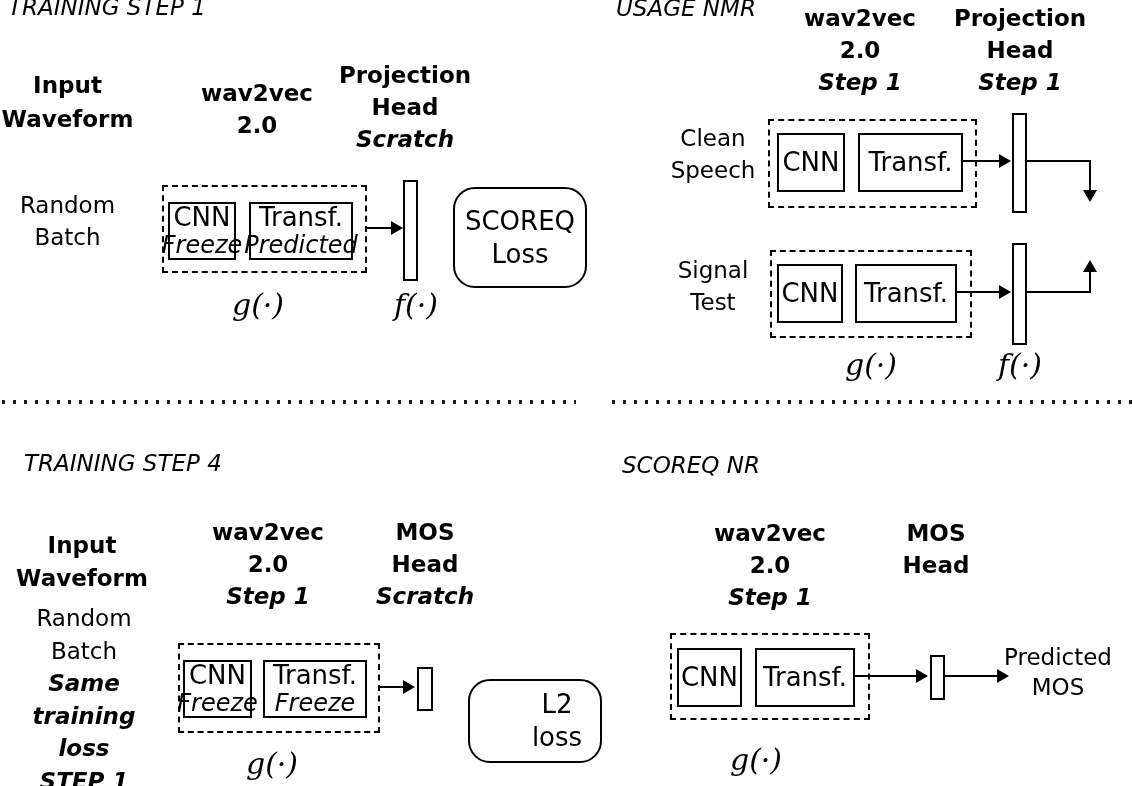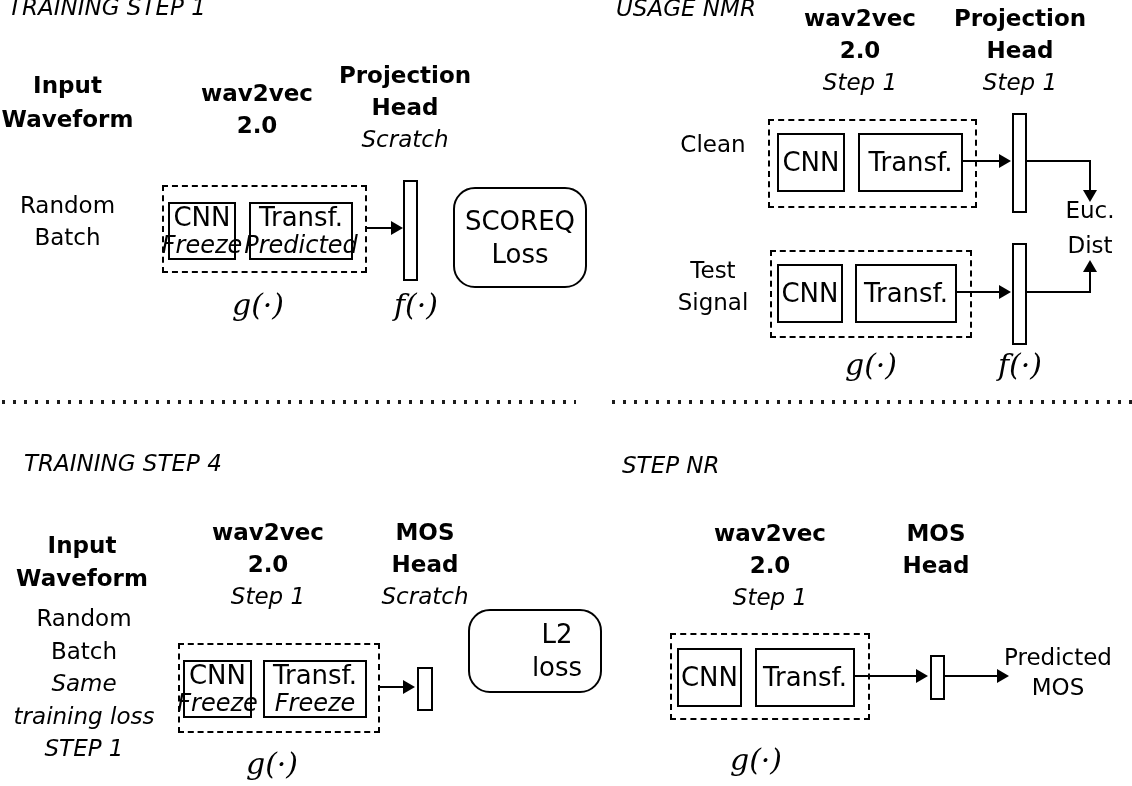--- a/index.html
+++ b/index.html
@@ -9,21 +9,21 @@
   }
   .abs{position:absolute;}
   .title{font-size:23px;font-style:italic;line-height:24px;white-space:nowrap;}
   .hdr{font-size:23px;font-weight:bold;text-align:center;line-height:32px;}
   .lbl{font-size:23px;text-align:center;line-height:32px;}
   .lh325{line-height:32.5px;}
   .lh33{line-height:33px;}
   .lh34{line-height:34px;}
   .lh35{line-height:35px;}
   .lh30{line-height:30px;}
-  .it{font-style:italic;font-weight:normal;}
+  .it{font-style:italic;font-weight:bold;}
   .dashed{border:2px dashed #000;box-sizing:border-box;}
   .inner{
     border:2px solid #000;box-sizing:border-box;background:#fff;
     display:flex;flex-direction:column;align-items:center;justify-content:space-between;
     font-size:26px;line-height:27px;text-align:center;
   }
   .inner.single{justify-content:center;}
   .state{font-style:italic;font-size:24px;line-height:26px;white-space:nowrap;}
   .bar{border:2px solid #000;box-sizing:border-box;background:#fff;}
   .round{
@@ -99,48 +99,45 @@
     <div>2.0</div>
     <div class="it">Step 1</div>
   </div>
 
   <div class="abs hdr" style="left:950px;top:2px;width:140px;">
     <div>Projection</div>
     <div>Head</div>
     <div class="it">Step 1</div>
   </div>
 
-  <div class="abs lbl" style="left:646px;top:128px;width:134px;">
+  <div class="abs lbl" style="left:646px;top:122px;width:134px;">
     <div>Clean</div>
+    <div>Speech</div>
   </div>
 
   <div class="abs dashed" style="left:768px;top:119px;width:209px;height:89px;"></div>
   <div class="abs inner single" style="left:777px;top:133px;width:68px;height:59px;">
     <div>CNN</div>
   </div>
   <div class="abs inner single" style="left:858px;top:133px;width:105px;height:59px;">
     <div>Transf.</div>
   </div>
 
   <div class="abs hline" style="left:963px;top:160px;width:37px;"></div>
   <div class="abs ah-r" style="left:999px;top:154px;"></div>
   <div class="abs bar" style="left:1012px;top:113px;width:15px;height:100px;"></div>
 
   <div class="abs hline" style="left:1027px;top:160px;width:64px;"></div>
   <div class="abs vline" style="left:1089px;top:160px;height:34px;"></div>
   <div class="abs ah-d" style="left:1083px;top:190px;"></div>
 
-  <div class="abs lbl lh35" style="left:1055px;top:193px;width:70px;">
-    <div>Euc.</div>
-    <div>Dist</div>
-  </div>
 
   <div class="abs lbl" style="left:646px;top:254px;width:134px;">
+    <div>Signal</div>
     <div>Test</div>
-    <div>Signal</div>
   </div>
 
   <div class="abs dashed" style="left:770px;top:250px;width:202px;height:88px;"></div>
   <div class="abs inner single" style="left:777px;top:264px;width:66px;height:59px;">
     <div>CNN</div>
   </div>
   <div class="abs inner single" style="left:855px;top:264px;width:102px;height:59px;">
     <div>Transf.</div>
   </div>
 
@@ -195,27 +192,27 @@
   <div class="abs inner" style="left:263px;top:660px;width:104px;height:58px;">
     <div>Transf.</div>
     <div class="state">Freeze</div>
   </div>
 
   <div class="abs hline" style="left:380px;top:686px;width:24px;"></div>
   <div class="abs ah-r" style="left:403px;top:680px;"></div>
 
   <div class="abs bar" style="left:417px;top:667px;width:16px;height:44px;"></div>
 
-  <div class="abs round" style="left:468px;top:609px;width:134px;height:84px;padding-left:44px;">
+  <div class="abs round" style="left:468px;top:679px;width:134px;height:84px;padding-left:44px;">
     <div>L2 loss</div>
   </div>
 
   <div class="abs math" style="left:232px;top:747px;width:80px;">g(·)</div>
 
-  <div class="abs title" style="left:622px;top:453px;">STEP NR</div>
+  <div class="abs title" style="left:622px;top:453px;">SCOREQ NR</div>
 
   <div class="abs hdr" style="left:705px;top:517px;width:130px;">
     <div>wav2vec</div>
     <div>2.0</div>
     <div class="it">Step 1</div>
   </div>
 
   <div class="abs hdr" style="left:866px;top:517px;width:140px;">
     <div>MOS</div>
     <div>Head</div>

